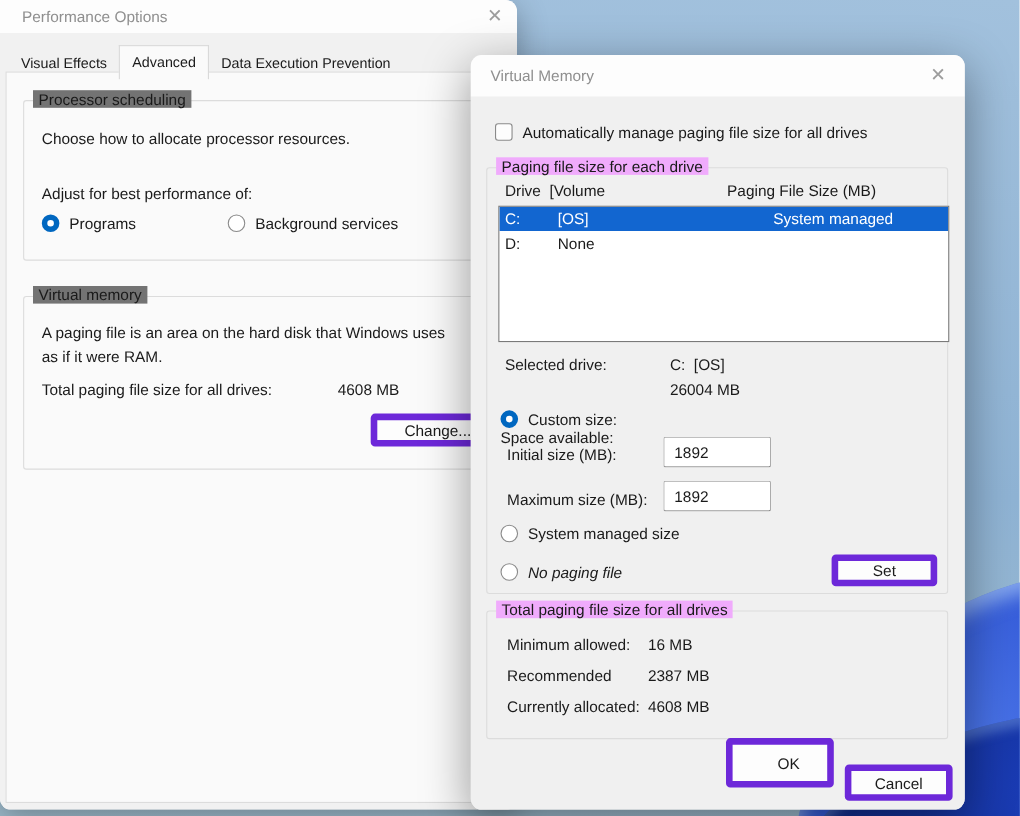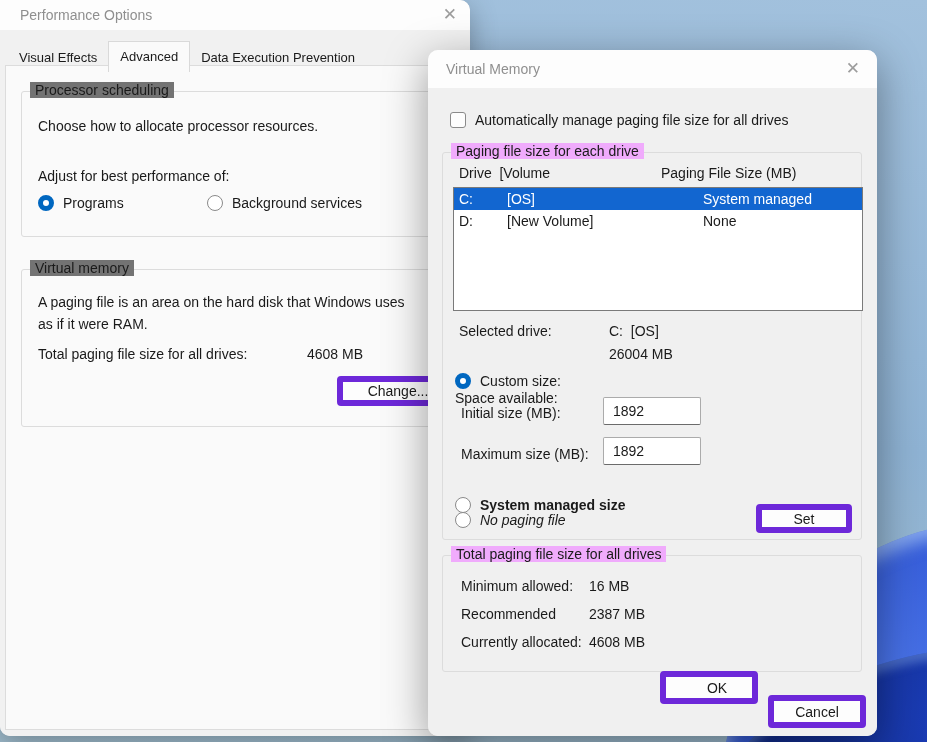--- a/index.html
+++ b/index.html
@@ -126,41 +126,40 @@
       <span class="lbl" style="left:218px;top:12px;">Paging File Size (MB)</span>
 
       <div class="listbox">
         <div class="drow selected">
           <span>C:</span>
           <span>[OS]</span>
           <span>System managed</span>
         </div>
         <div class="drow">
           <span>D:</span>
-          <span>[New Volume]</span>
           <span>None</span>
         </div>
       </div>
 
       <span class="lbl" style="left:16px;top:170px;">Selected drive:</span>
       <span class="lbl pre" style="left:166px;top:170px;">C:  [OS]</span>
       <span class="lbl" style="left:12px;top:193px;margin-top:44px;">Space available:</span>
       <span class="lbl" style="left:166px;top:193px;">26004 MB</span>
 
       <div class="radio-row" style="left:12px;top:220px;">
         <span class="radio checked"></span>
         <span>Custom size:</span>
       </div>
 
       <span class="lbl" style="left:18px;top:252px;text-align:right;">Initial size (MB):</span>
       <input class="input" style="left: 160px; top: 244px;" value="1892">
       <span class="lbl" style="left:18px;top:293px;">Maximum size (MB):</span>
       <input class="input" style="left: 160px; top: 284px;" value="1892">
 
-      <div class="radio-row" style="left:12px;top:344px;font-weight:bold;">
+      <div class="radio-row" style="left:12px;top:324px;">
         <span class="radio"></span>
         <span>System managed size</span>
       </div>
       <div class="radio-row" style="left:12px;top:359px;font-style:italic;">
         <span class="radio"></span>
         <span>No paging file</span>
       </div>
 
       <div class="btn" style="left:313px;top:351px;width:96px;height:29px;">Set</div>
     </div>
@@ -168,16 +167,16 @@
     <div class="group totals-group">
       <span class="group-label">Total paging file size for all drives</span>
       <span class="lbl" style="left:18px;top:22px;">Minimum allowed:</span>
       <span class="lbl" style="left:146px;top:22px;">16 MB</span>
       <span class="lbl" style="left:18px;top:50px;">Recommended</span>
       <span class="lbl" style="left:146px;top:50px;">2387 MB</span>
       <span class="lbl" style="left:18px;top:78px;">Currently allocated:</span>
       <span class="lbl" style="left:146px;top:78px;">4608 MB</span>
     </div>
 
-    <div class="btn" style="left:232px;top:583px;width:98px;height:33px;padding-left:16px;">OK</div>
+    <div class="btn" style="left:232px;top:583px;width:98px;height:45px;padding-left:16px;">OK</div>
     <div class="btn" style="left:340px;top:607px;width:98px;height:33px;">Cancel</div>
   </div>
 </div>
 
 </body></html>

